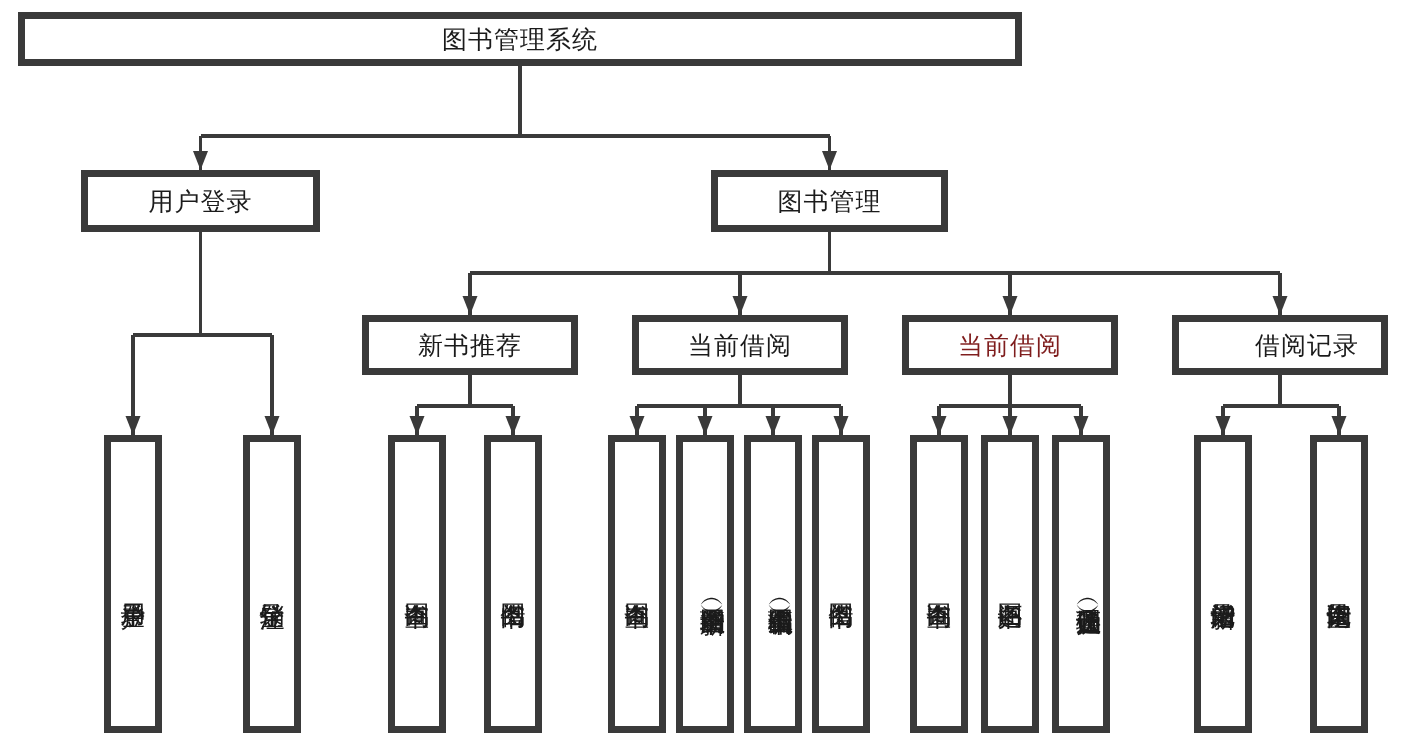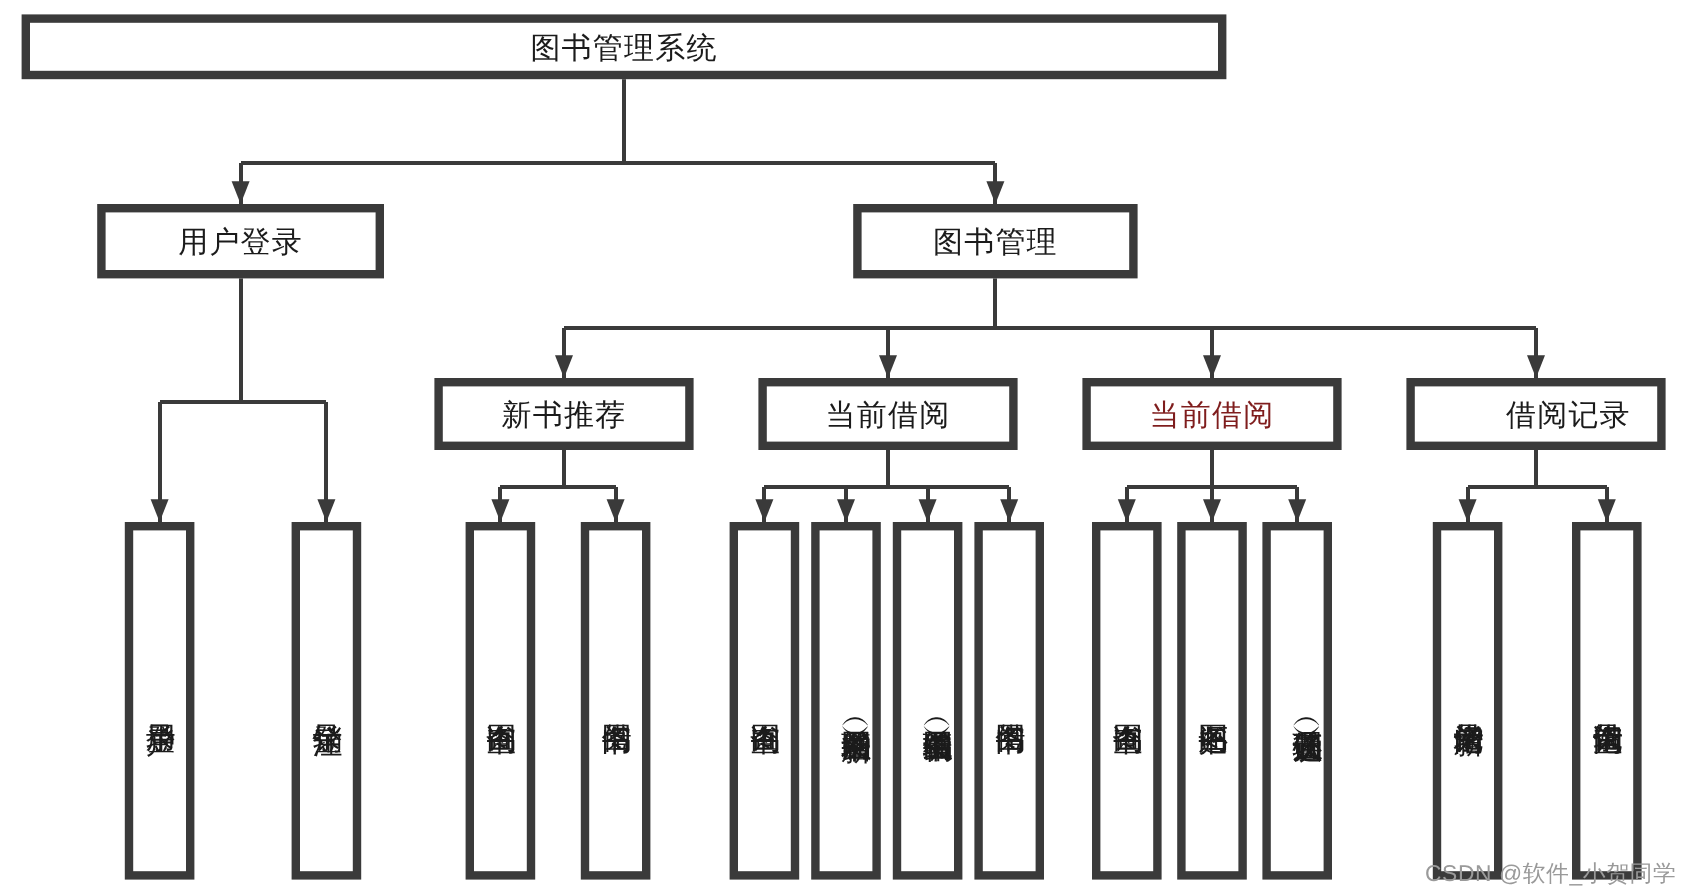--- a/index.html
+++ b/index.html
@@ -130,14 +130,13 @@
       <div class="node-box" style="left: 1052px; top: 435px; width: 58px; height: 298px; border-color: rgb(58, 58, 58); background: rgb(255, 255, 255);">
         <div class="node-label-v valign-start" style="color: rgb(27, 27, 27);">确认归还（管理员）</div>
       </div>
       <div class="node-box" style="left: 1194px; top: 435px; width: 58px; height: 298px; border-color: rgb(58, 58, 58); background: rgb(255, 255, 255);">
         <div class="node-label-v valign-center" style="color: rgb(27, 27, 27);">新增借阅记录</div>
       </div>
       <div class="node-box" style="left: 1310px; top: 435px; width: 58px; height: 298px; border-color: rgb(58, 58, 58); background: rgb(255, 255, 255);">
         <div class="node-label-v valign-center" style="color: rgb(27, 27, 27);">查询借阅记录</div>
       </div>
     </div>
-  <div class="watermark">CSDN @软件_小贺同学</div>
 </div>
 
 </body></html>

